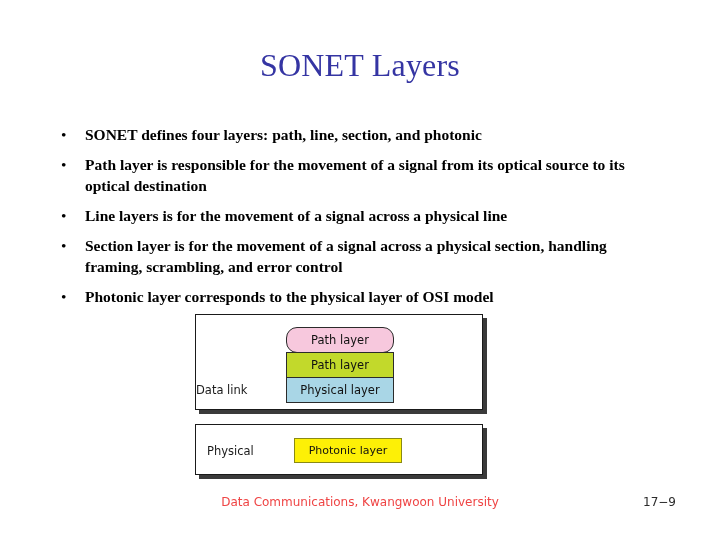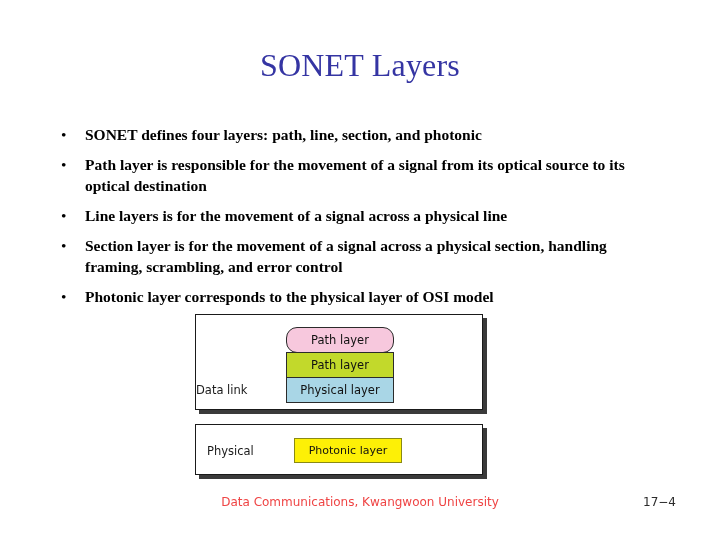--- a/index.html
+++ b/index.html
@@ -236,16 +236,16 @@
     <div id="physical-box" class="outer-box">
       <div id="physical-label" class="group-label">Physical</div>
 
       <div id="photonic-layer" style="background-color: rgb(253, 240, 6);">Photonic layer</div>
     </div>
 
   </div>
 
   <div id="footer">
     <div id="footer-text">Data Communications, Kwangwoon University</div>
-    <div id="footer-page">17−4</div>
+    <div id="footer-page">17−9</div>
   </div>
 
 </div>
 
 </body></html>

